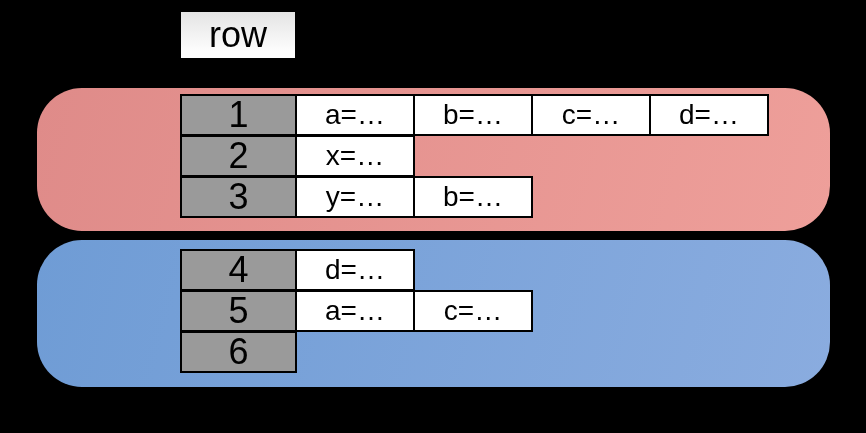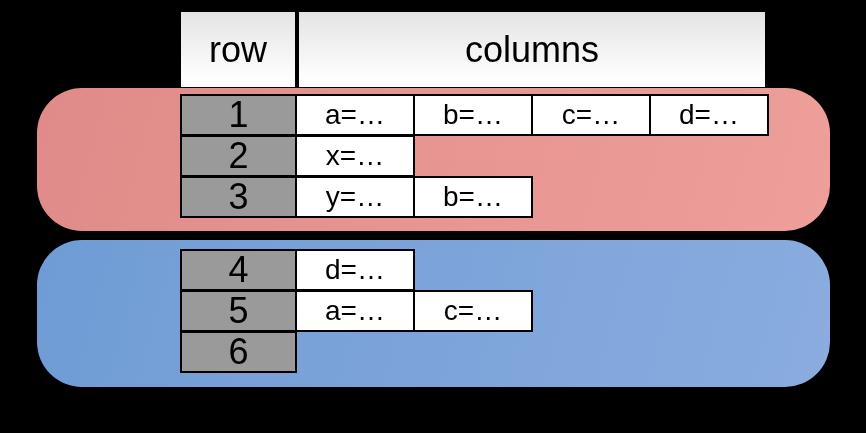--- a/index.html
+++ b/index.html
@@ -11,21 +11,21 @@
   .scene {
     position: relative;
     width: 866px;
     height: 433px;
     background: #000;
     overflow: hidden;
   }
   .hdr {
     position: absolute;
     top: 12px;
-    height: 75px;
+    height: 46px;
     background: linear-gradient(to bottom, #e4e4e4 0%, #fdfdfd 85%);
     display: flex;
     align-items: center;
     justify-content: center;
     font-size: 36px;
     color: #000;
   }
   .hdr-row  { left: 181px; width: 114px; }
   .hdr-cols { left: 299px; width: 466px; }
   .group {
@@ -57,21 +57,20 @@
     width: 120px;
     margin-left: -2px;
     font-size: 28px;
   }
 </style>
 </head>
 <body>
 
 <div class="scene">
   <div class="hdr hdr-row">row</div>
-  <div class="hdr hdr-cols">columns</div>
 
 <div class="group" style="top: 88px; height: 143px; background: linear-gradient(105deg, rgb(223, 139, 137), rgb(238, 159, 154));"></div>
     <div class="trow" style="top: 94px;">
       <div class="cell num" style="background: rgb(154, 154, 154);">1</div>
       <div class="cell data" style="background: rgb(255, 255, 255);">a=…</div>
       <div class="cell data" style="background: rgb(255, 255, 255);">b=…</div>
       <div class="cell data" style="background: rgb(255, 255, 255);">c=…</div>
       <div class="cell data" style="background: rgb(255, 255, 255);">d=…</div>
     </div>
     <div class="trow" style="top: 135px;">

